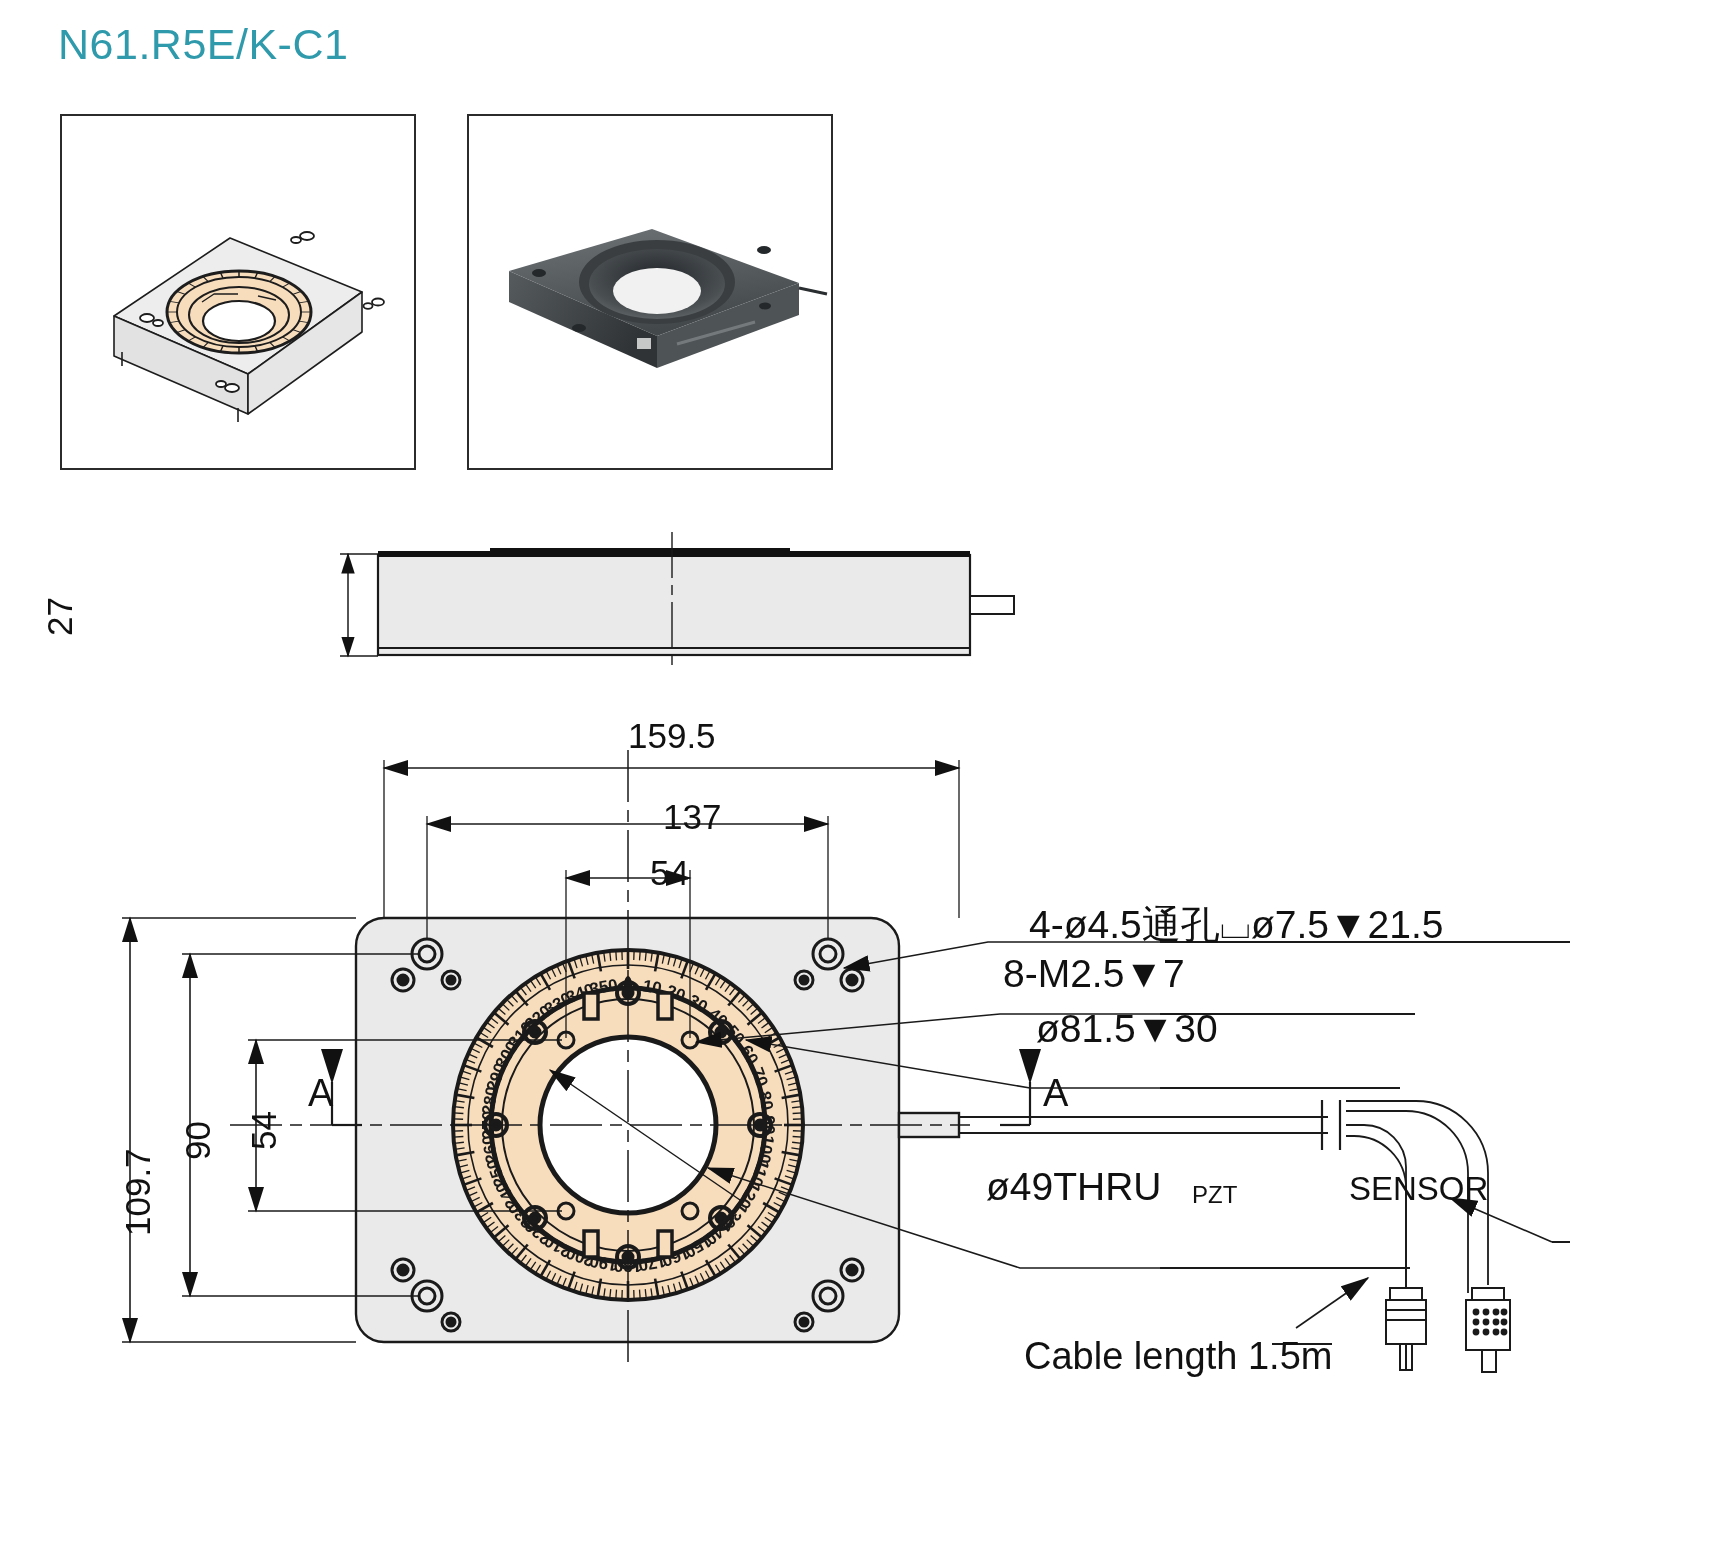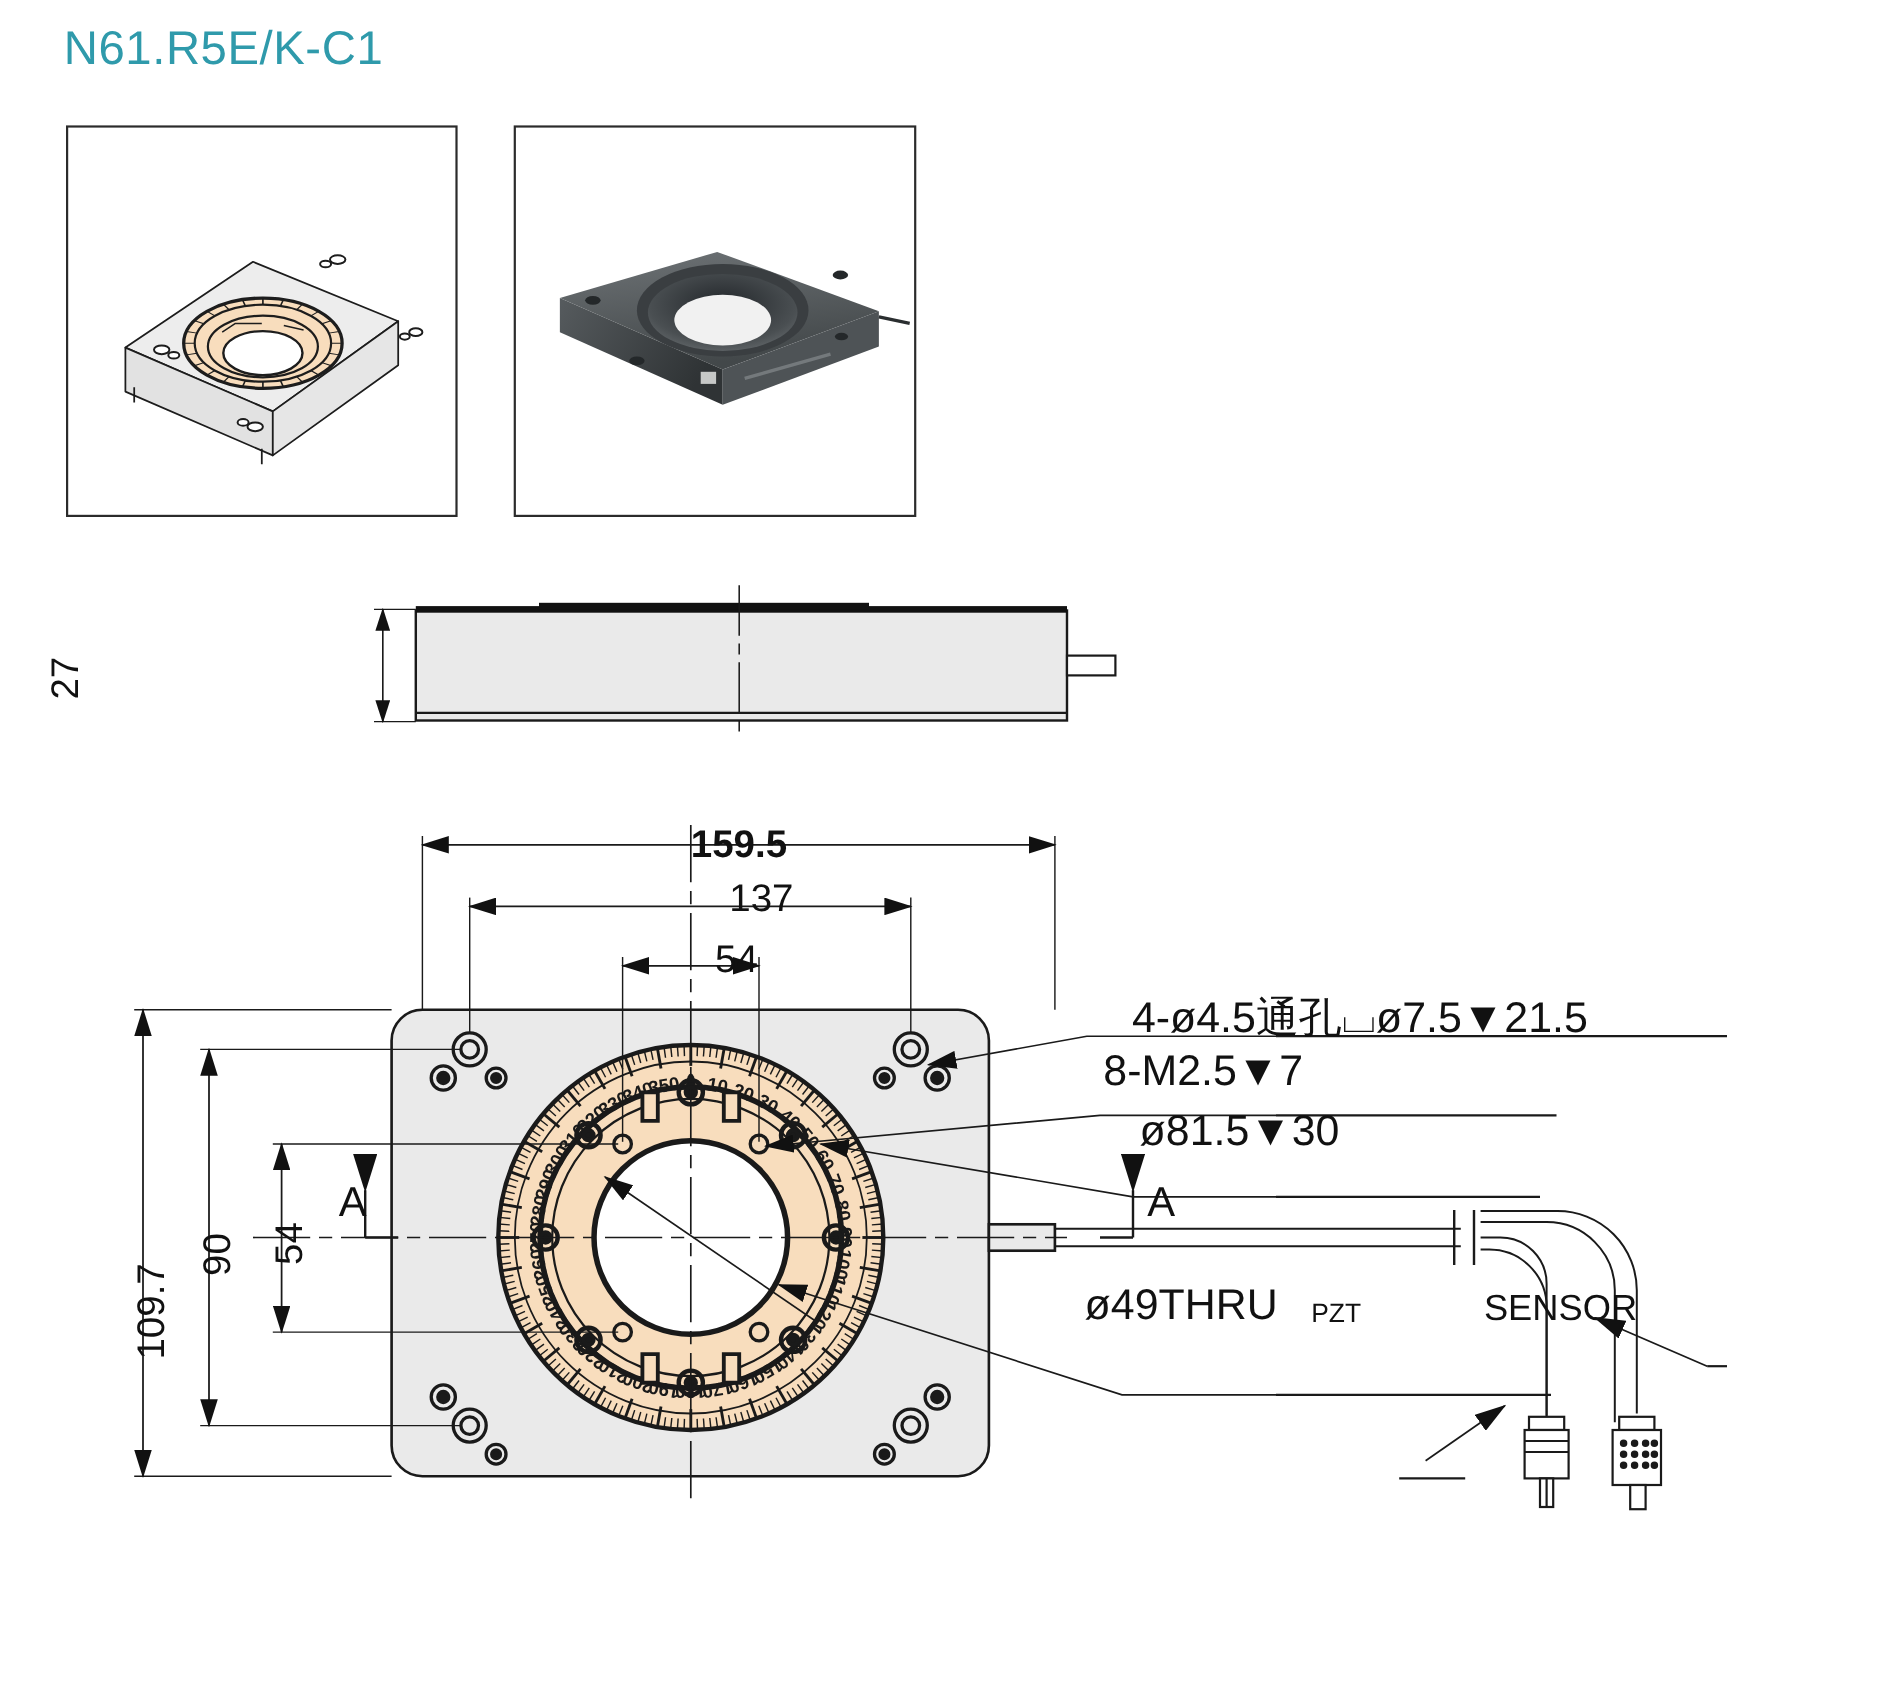--- a/index.html
+++ b/index.html
@@ -635,33 +635,34 @@
           <circle cx="1376" cy="602" r="2.4"></circle>
             <circle cx="1386" cy="602" r="2.4"></circle>
           <circle cx="1396" cy="602" r="2.4"></circle>
             <circle cx="1404" cy="602" r="2.4"></circle>
         </g>
         <rect x="1382" y="620" width="14" height="22"></rect>
       </g>
     </svg>
   </div>
 
-  <div class="txt dim" style="left:628px; top:748px;font-weight:bold;">159.5</div>
+  <div class="txt dim" style="left:628px; top:716px;">159.5</div>
   <div class="txt dim" style="left:641px; top:797px;margin-left:22px;">137</div>
   <div class="txt dim" style="left:650px; top:853px;">54</div>
 
   <div class="txt dim rot90" style="left:118px; top:1236px;">109.7</div>
   <div class="txt dim rot90" style="left:178px; top:1160px;">90</div>
   <div class="txt dim rot90" style="left:244px; top:1150px;">54</div>
 
   <div class="txt" style="left:308px; top:1072px; font-size:38px;">A</div>
   <div class="txt" style="left:1043px; top:1072px; font-size:38px;">A</div>
 
   <div class="txt" style="left:988px; top:898px; font-size:39px;margin-left:41px;">4-ø4.5通孔⌴ø7.5▼21.5</div>
   <div class="txt" style="left:1003px; top:952px; font-size:39px;">8-M2.5▼7</div>
   <div class="txt" style="left:995px; top:1007px; font-size:39px;margin-left:41px;">ø81.5▼30</div>
   <div class="txt" style="left:986px; top:1165px; font-size:39px;">ø49THRU</div>
 
   <div class="txt" style="left:1192px; top:1181px; font-size:24px;">PZT</div>
   <div class="txt" style="left:1349px; top:1170px; font-size:33px;">SENSOR</div>
 
+  <div id="cable-note" class="txt">Cable length 1.5m</div>
 
 </div>
 
 </body></html>

